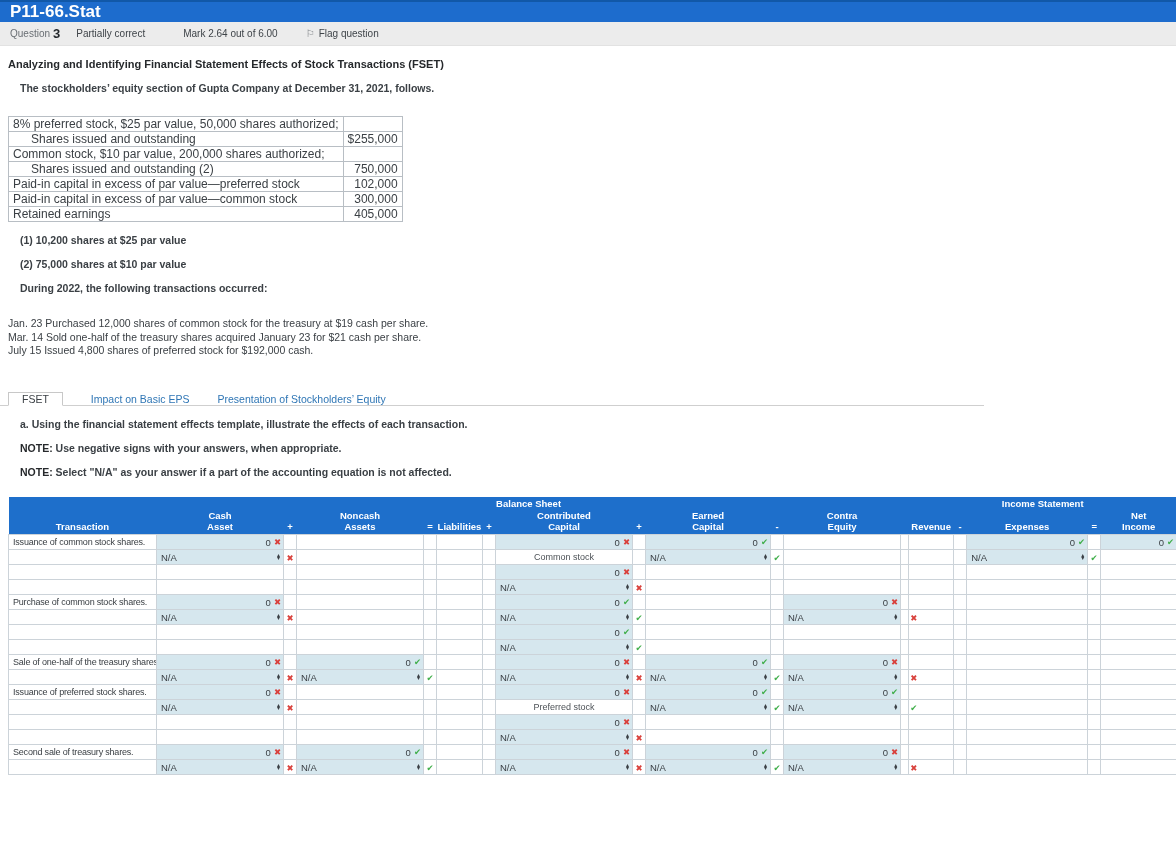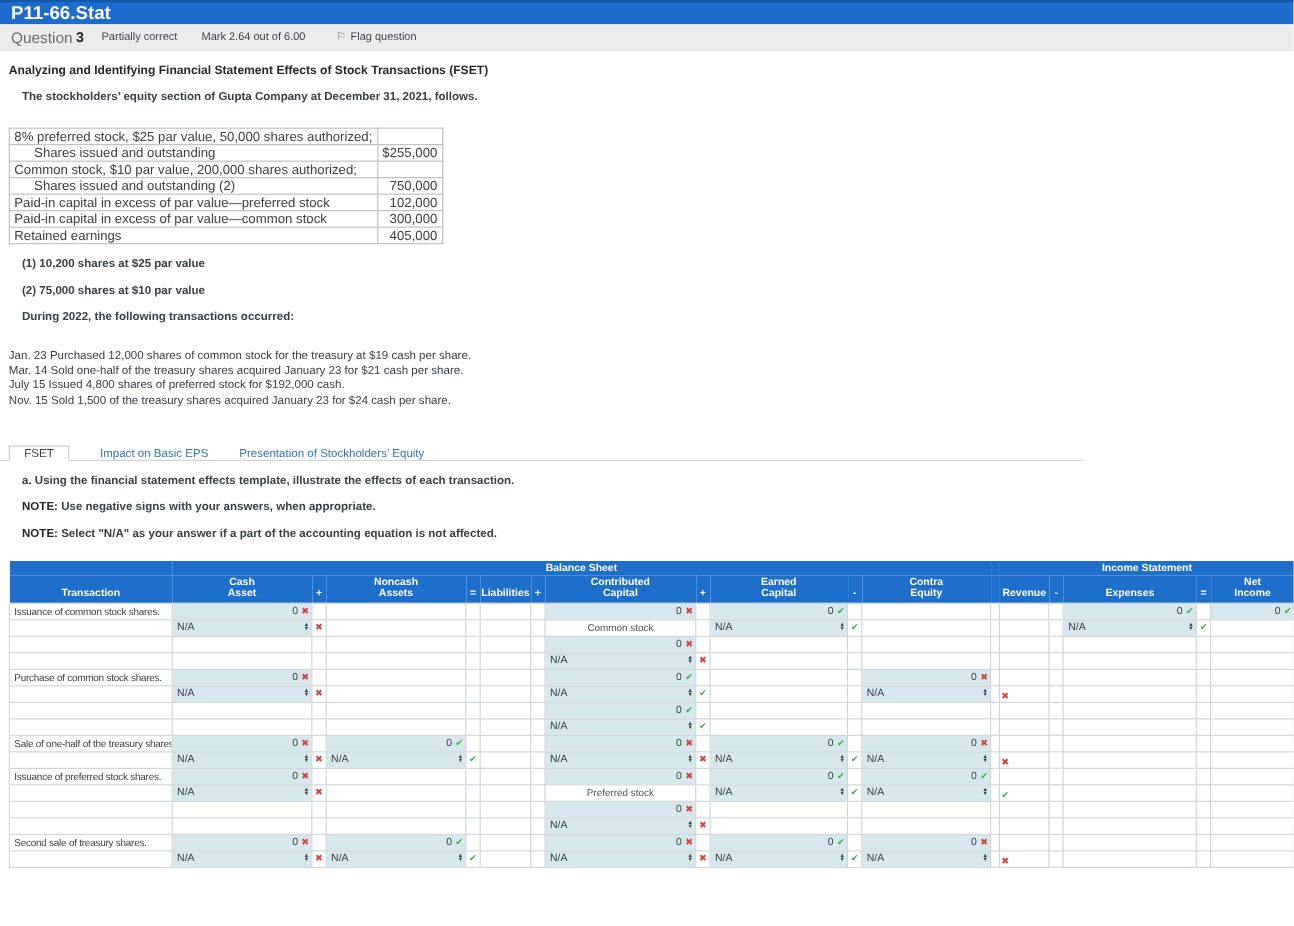--- a/index.html
+++ b/index.html
@@ -7,24 +7,24 @@
     font-family:"Liberation Sans","DejaVu Sans",sans-serif; color:#3b4045; }
 
   
   .titlebar { background:#1d6ccd; border-top:2px solid #1158a8; height:22px;
     display:flex; align-items:center; padding-left:10px; }
   .titlebar .wtitle { color:#fff; font-weight:bold; font-size:17px; }
 
   
   .qbar { background:#ececec; height:24px; display:flex; align-items:center;
     padding-left:10px; font-size:10px; color:#3f4449; border-bottom:1px solid #e2e2e2; }
-  .q-label { font-size:14px; color:#6a6f74; }
+  .q-label { font-size:10px; color:#6a6f74; }
   .q-num { font-size:13px; font-weight:bold; color:#24282c; margin-left:3px; }
   .q-status { margin-left:16px; }
-  .q-mark { margin-left:22px; }
+  .q-mark { margin-left:38px; }
   .q-flag { margin-left:28px; display:flex; gap:4px; align-items:center; cursor:pointer; }
   .flag-icon { color:#7d8286; font-size:10px; }
 
   .content { padding-left:8px; }
   h1.ptitle { font-size:11px; margin:12px 0 0 0; color:#26292c; font-weight:bold; }
   p.para { font-size:10.5px; line-height:12px; margin:12px;font-weight:bold; }
   .mt-intro { margin-top:23px; }
 
   
   table.equity { border-collapse:collapse; margin-top:22px; }
@@ -126,21 +126,20 @@
       </tbody>
   </table>
 
   <p class="para fn1">(1) 10,200 shares at $25 par value</p>
   <p class="para fn2">(2) 75,000 shares at $10 par value</p>
   <p class="para during">During 2022, the following transactions occurred:</p>
   <div class="txlist" id="tx-list">
       <p>Jan. 23 Purchased 12,000 shares of common stock for the treasury at $19 cash per share.</p>
       <p>Mar. 14 Sold one-half of the treasury shares acquired January 23 for $21 cash per share.</p>
       <p>July 15 Issued 4,800 shares of preferred stock for $192,000 cash.</p>
-      <p>Nov. 15 Sold 1,500 of the treasury shares acquired January 23 for $24 cash per share.</p>
     </div>
 </div>
 
 <div class="tabbar">
   <span class="tab-active">FSET</span>
   <span class="tab-link">Impact on Basic EPS</span>
   <span class="tab-link">Presentation of Stockholders’ Equity</span>
 </div>
 
 <div class="content">

